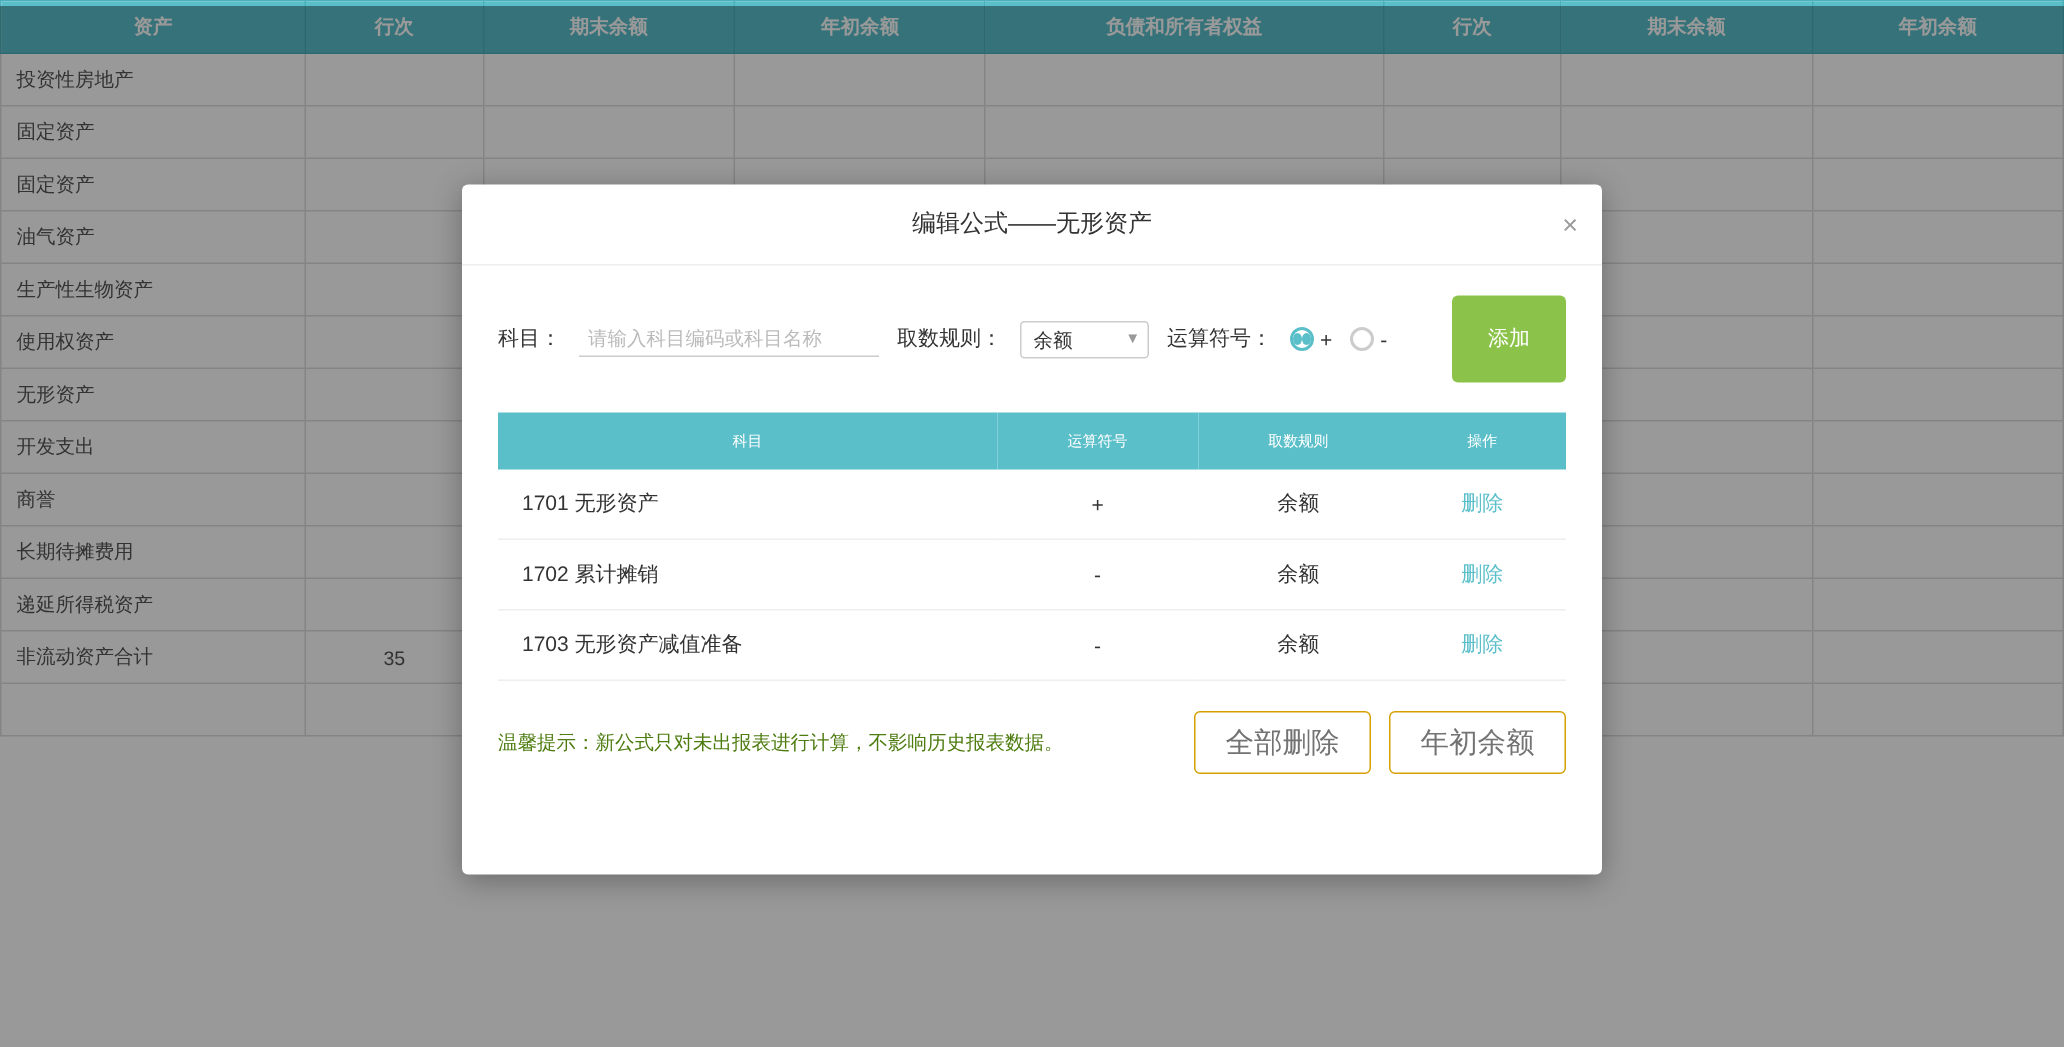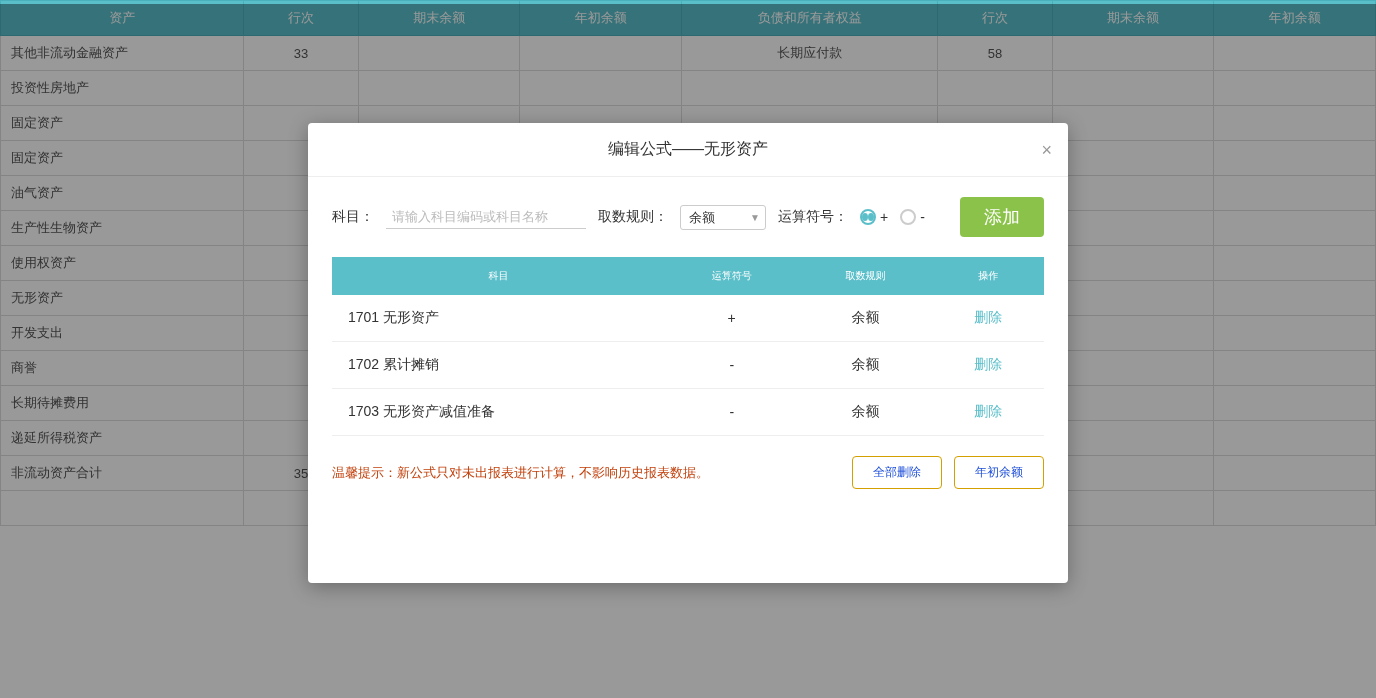--- a/index.html
+++ b/index.html
@@ -27,21 +27,21 @@
       font-size: 13px;
       color: #333;
     }
 
     .bg-table th {
       background: #5bbfca;
       color: #fff;
       padding: 8px 18px;
       text-align: center;
       border: 1px solid #4ab0bb;
-      font-weight: normal;
+      font-weight: bold;
     }
 
     .bg-table td {
       padding: 8px 6px;
       border: 1px solid #ddd;
       text-align: center;
       color: #555;
     }
 
     .bg-table td:first-child {
@@ -194,22 +194,22 @@
     .radio-label {
       font-size: 14px;
       color: #333;
     }
 
     .add-btn {
       background: #8bc34a;
       color: #fff;
       border: none;
       border-radius: 4px;
-      padding: 8px 24px;
-      font-size: 18px;
+      padding: 20px 24px;
+      font-size: 14px;
       cursor: pointer;
       margin-left: auto;
     }
 
     
     .modal-table-wrap {
       padding: 0 24px;
     }
 
     .modal-table {
@@ -256,36 +256,36 @@
 
     
     .modal-footer {
       padding: 20px 24px 8px;
       display: flex;
       align-items: center;
       justify-content: space-between;
     }
 
     .hint-text {
-      color: #c2410c;
+      color: #4d7c0f;
       font-size: 13px;
     }
 
     .footer-buttons {
       display: flex;
       gap: 12px;
     }
 
     .footer-btn {
       border: 1px solid #d4a000;
       background: #fff;
-      color: #1d4ed8;
+      color: #737373;
       border-radius: 4px;
       padding: 7px 20px;
-      font-size: 12px;
+      font-size: 19px;
       cursor: pointer;
     }
   </style>
 </head>
 <body>
 
 <div class="bg-table-wrap">
   <table class="bg-table">
     <thead>
       <tr>
@@ -293,30 +293,20 @@
         <th>行次</th>
         <th>期末余额</th>
         <th>年初余额</th>
         <th>负债和所有者权益</th>
         <th>行次</th>
         <th>期末余额</th>
         <th>年初余额</th>
       </tr>
     </thead>
     <tbody>
-      <tr>
-        <td>其他非流动金融资产</td>
-        <td>33</td>
-        <td></td>
-        <td></td>
-        <td>长期应付款</td>
-        <td>58</td>
-        <td></td>
-        <td></td>
-      </tr>
       <tr>
         <td>投资性房地产</td>
         <td></td>
         <td></td>
         <td></td>
         <td></td>
         <td></td>
         <td></td>
         <td></td>
       </tr>

